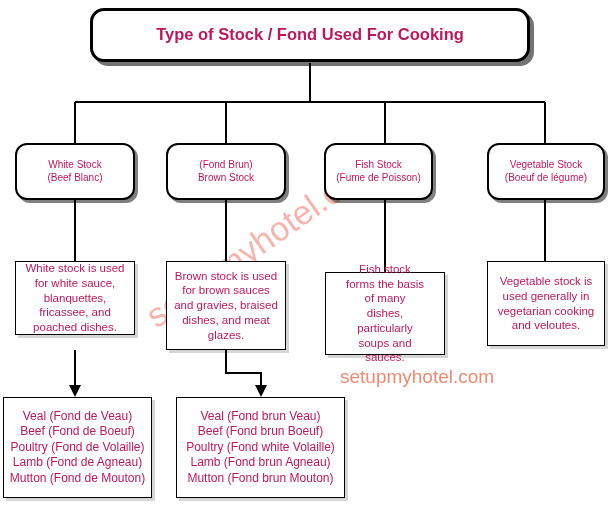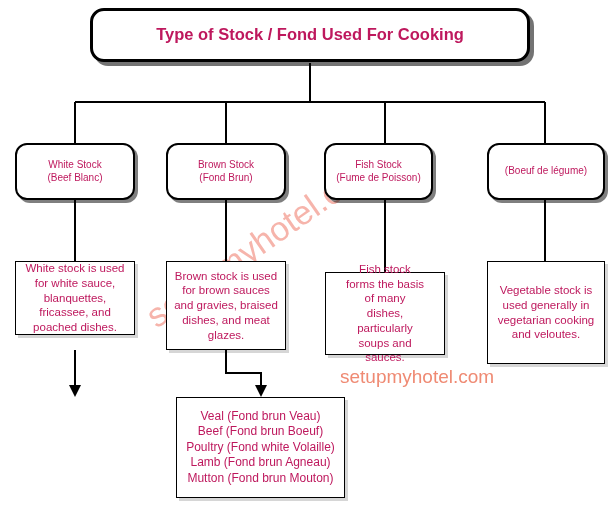--- a/index.html
+++ b/index.html
@@ -135,54 +135,64 @@
 
   <div class="node stock-node" style="left:15px; top:143px; width:120px; height:57px;">
     <div class="lines">
       <div>White Stock</div>
       <div>(Beef Blanc)</div>
     </div>
   </div>
 
   <div class="node stock-node" style="left:166px; top:143px; width:120px; height:57px;">
     <div class="lines">
+      <div>(Fond Brun)</div>
       <div>Brown Stock</div>
-      <div>(Fond Brun)</div>
     </div>
   </div>
 
   <div class="node stock-node" style="left:324px; top:143px; width:109px; height:57px;">
     <div class="lines">
       <div>Fish Stock</div>
       <div>(Fume de Poisson)</div>
     </div>
   </div>
 
   <div class="node stock-node" style="left:487px; top:143px; width:118px; height:57px;">
     <div class="lines">
+      <div>Vegetable Stock</div>
       <div>(Boeuf de légume)</div>
     </div>
   </div>
 
   <div class="node desc-node" style="left:15px; top:261px; width:120px; height:74px; padding:4px 6px;">
     <div class="lines">White stock is used for white sauce, blanquettes, fricassee, and poached dishes.</div>
   </div>
 
   <div class="node desc-node" style="left:166px; top:261px; width:120px; height:89px; padding:4px 6px;">
     <div class="lines">Brown stock is used for brown sauces and gravies, braised dishes, and meat glazes.</div>
   </div>
 
   <div class="node desc-node" style="left:325px; top:272px; width:120px; height:83px; padding:4px 20px;">
     <div class="lines">Fish stock forms the basis of many dishes, particularly soups and sauces.</div>
   </div>
 
-  <div class="node desc-node" style="left:487px; top:261px; width:118px; height:103px; padding:4px 6px;">
+  <div class="node desc-node" style="left:487px; top:261px; width:118px; height:85px; padding:4px 6px;">
     <div class="lines">Vegetable stock is used generally in vegetarian cooking and veloutes.</div>
   </div>
 
+  <div class="node list-node" style="left:3px; top:397px; width:149px; height:101px;">
+    <div class="lines">
+      <div>Veal (Fond de Veau)</div>
+      <div>Beef (Fond de Boeuf)</div>
+      <div>Poultry (Fond de Volaille)</div>
+      <div>Lamb (Fond de Agneau)</div>
+      <div>Mutton (Fond de Mouton)</div>
+    </div>
+  </div>
 
   <div class="node list-node" style="left:176px; top:397px; width:169px; height:101px;justify-content:flex-end;">
     <div class="lines">
       <div>Veal (Fond brun Veau)</div>
       <div>Beef (Fond brun Boeuf)</div>
       <div>Poultry (Fond white Volaille)</div>
       <div>Lamb (Fond brun Agneau)</div>
       <div>Mutton (Fond brun  Mouton)</div>
     </div>
   </div>

